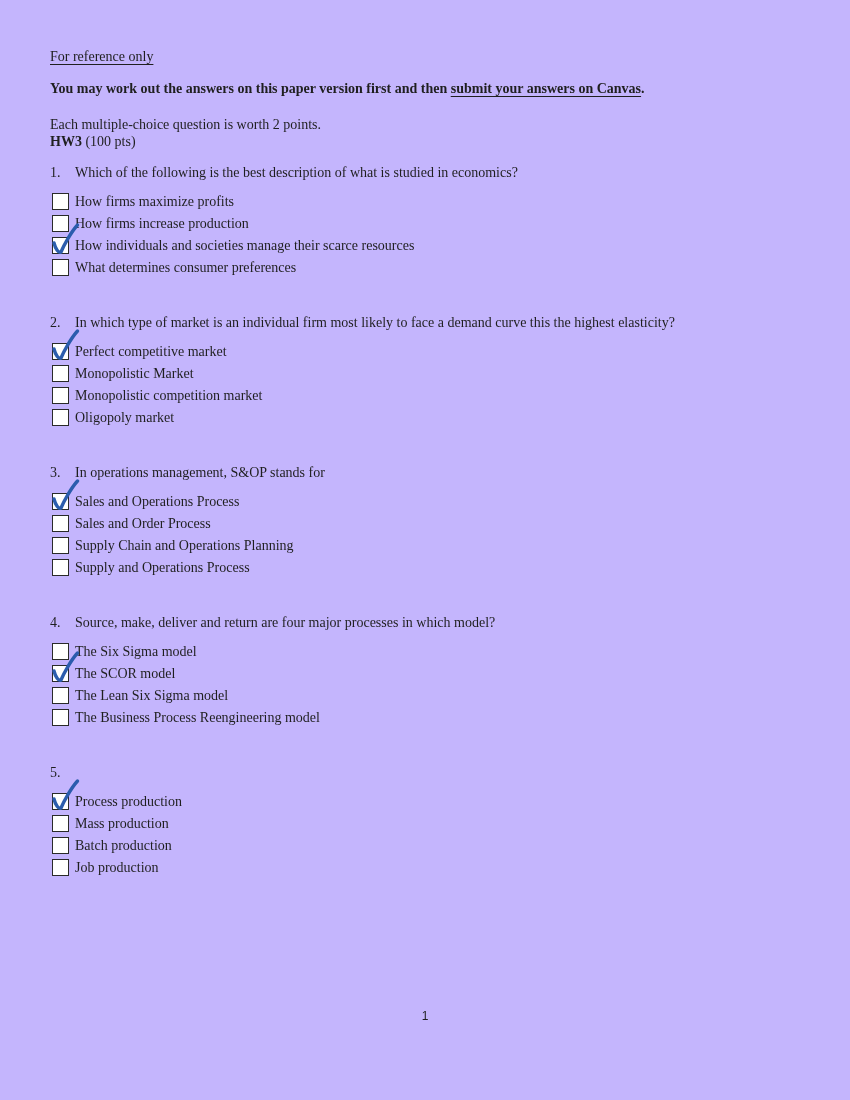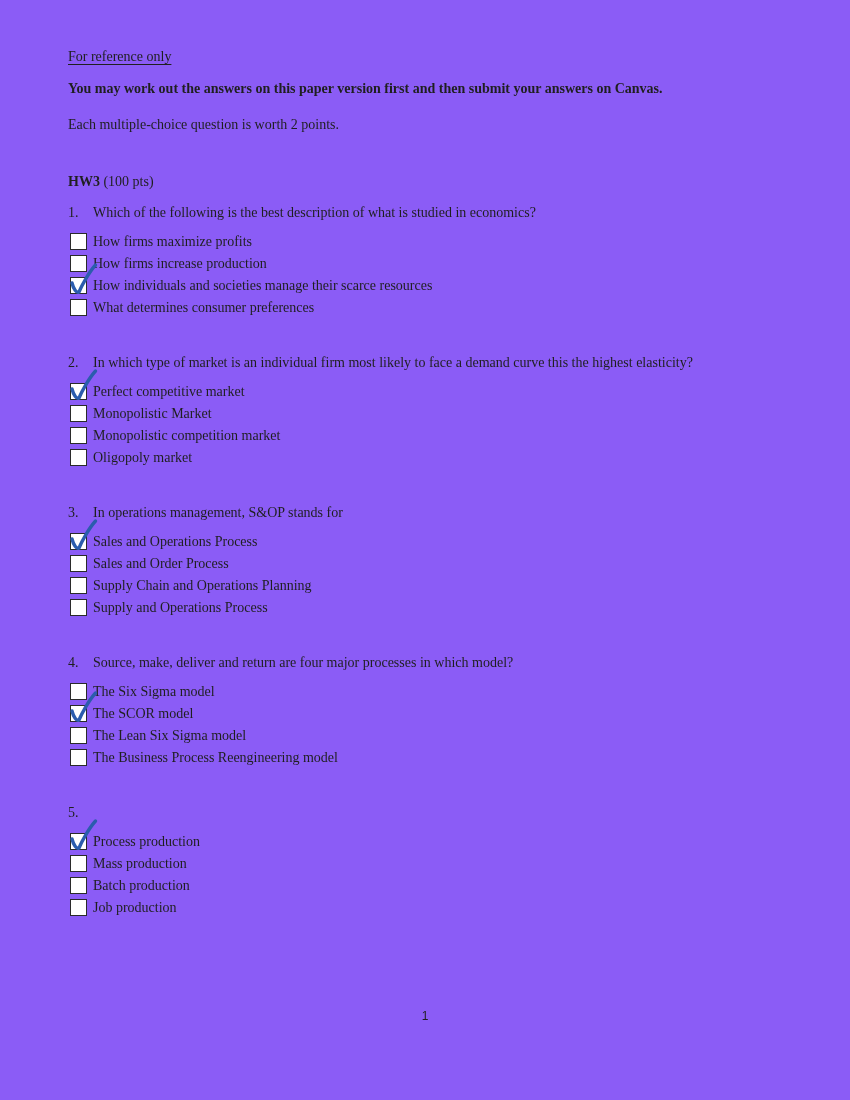--- a/index.html
+++ b/index.html
@@ -4,45 +4,45 @@
 <style>
   html, body {
     margin: 0;
     padding: 0;
     background: #ffffff;
   }
   .page {
     position: relative;
     width: 850px;
     height: 1100px;
-    background: #8b5cf6;
+    background: #c4b5fd;
     box-sizing: border-box;
-    padding: 48px 50px 0 68px;
+    padding: 48px 50px 0 50px;
     font-family: "Liberation Serif", "DejaVu Serif", serif;
     font-size: 14px;
     line-height: 17px;
     color: #1f1f1f;
     overflow: hidden;
   }
   p { margin: 0; }
 
   .ref-line {
     text-decoration: underline;
     text-underline-offset: 3px;
     margin-bottom: 15px;
   }
   .instruction-line {
     font-weight: bold;
     margin-bottom: 19px;
   }
   .instruction-underlined {
+    text-decoration: underline;
     text-underline-offset: 3px;
   }
   .points-line {
-    margin-bottom: 40px;
   }
   .hw-title {
     margin-bottom: 14px;
   }
   .hw-title .title-bold { font-weight: bold; }
 
   .question { margin-bottom: 33px; }
   .question-text {
     display: flex;
     margin-bottom: 12px;

